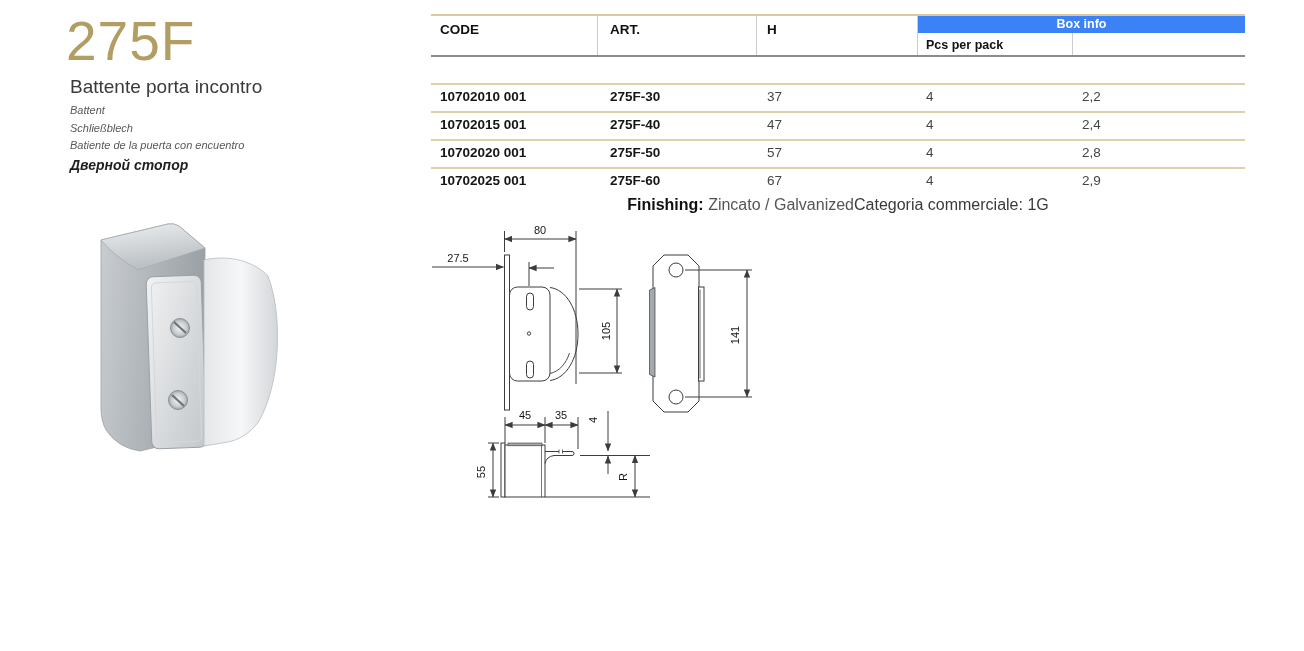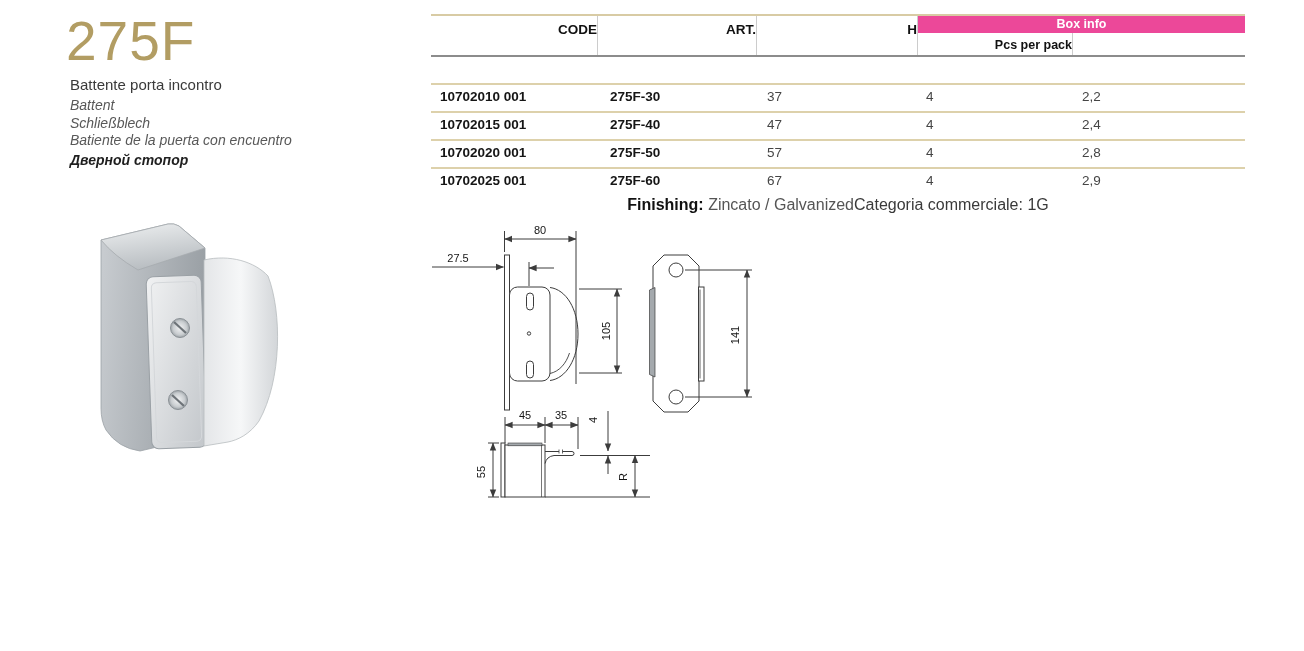--- a/index.html
+++ b/index.html
@@ -3,34 +3,34 @@
 <meta charset="utf-8">
 <style>
   html,body{margin:0;padding:0;background:#fff;}
   .page{position:relative;width:1304px;height:537px;background:#ffffff;overflow:hidden;
         font-family:"Liberation Sans",sans-serif;color:#222;}
 
   
   .title{position:absolute;left:66px;top:14px;font-size:55px;font-weight:200;
          letter-spacing:1px;color:#b29d63;line-height:1;}
   .names{position:absolute;left:70px;top:76px;width:330px;}
-  .name-primary{font-size:15px;color:#3a3a3a;margin-bottom:4px;}
-  .name-alt{font-size:14px;font-style:italic;color:#585858;line-height:17.5px;}
+  .name-primary{font-size:19px;color:#3a3a3a;margin-bottom:4px;}
+  .name-alt{font-size:11px;font-style:italic;color:#585858;line-height:17.5px;}
   .name-ru{font-size:14px;font-style:italic;font-weight:600;color:#1f1f1f;margin-top:2px;}
   .photo{position:absolute;left:92px;top:218px;}
 
   
   .ptable{position:absolute;left:431px;top:14px;width:814px;
           border-top:2px solid #d8cba4;font-size:13.5px;}
   .thead{display:grid;grid-template-columns:167px 159px 161px 155px 172px;
          grid-template-rows:17px 22px;border-bottom:2px solid #8c8c8c;}
-  .th{font-weight:bold;color:#111;text-align:right;}
+  .th{font-weight:bold;color:#111;}
   .th-span{grid-row:1/3;padding:6px 0 0 9px;border-right:1px solid #cccccc;}
   .c1{grid-column:1;} .c2{grid-column:2;padding-left:12px;} .c3{grid-column:3;padding-left:10px;}
-  .th-box{grid-column:4/6;grid-row:1;background:#ec4899;color:#ffffff;text-align:center;
+  .th-box{grid-column:4/6;grid-row:1;background:#3b82f6;color:#ffffff;text-align:center;
           font-size:12.5px;line-height:17px;font-weight:bold;}
   .th-pcs{grid-column:4;grid-row:2;padding:5px 0 0 8px;border-right:1px solid #cccccc;font-size:12.5px;}
   .th-kg{grid-column:5;grid-row:2;padding:5px 0 0 9px;font-size:12.5px;}
   .trow{display:grid;grid-template-columns:167px 159px 161px 155px 172px;height:26px;
         align-items:center;border-bottom:2px solid #ddd1ab;}
   .td{padding-left:9px;margin-top:32px;}
   .td-art{padding-left:12px;} .td-h{padding-left:10px;} .td-pcs{padding-left:8px;}
   .td-b{font-weight:bold;color:#151515;}
   .td-n{color:#454545;}
 

